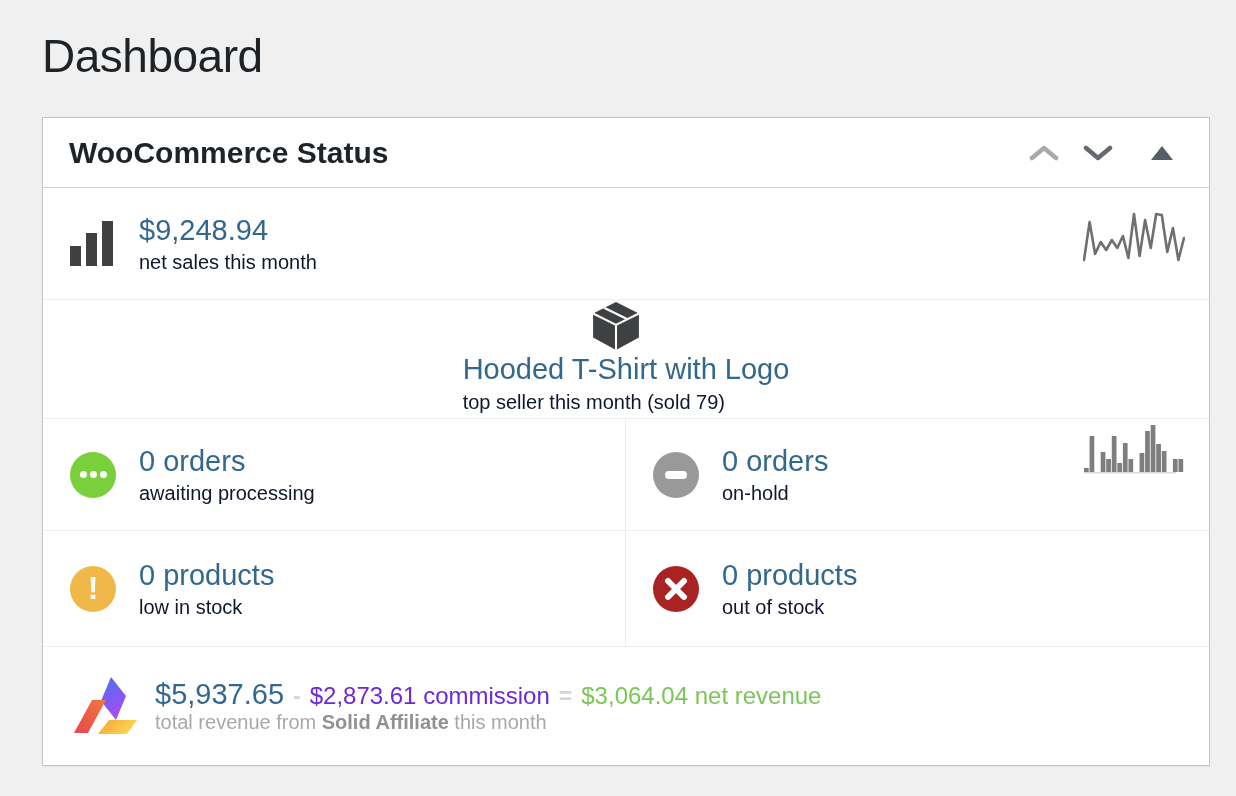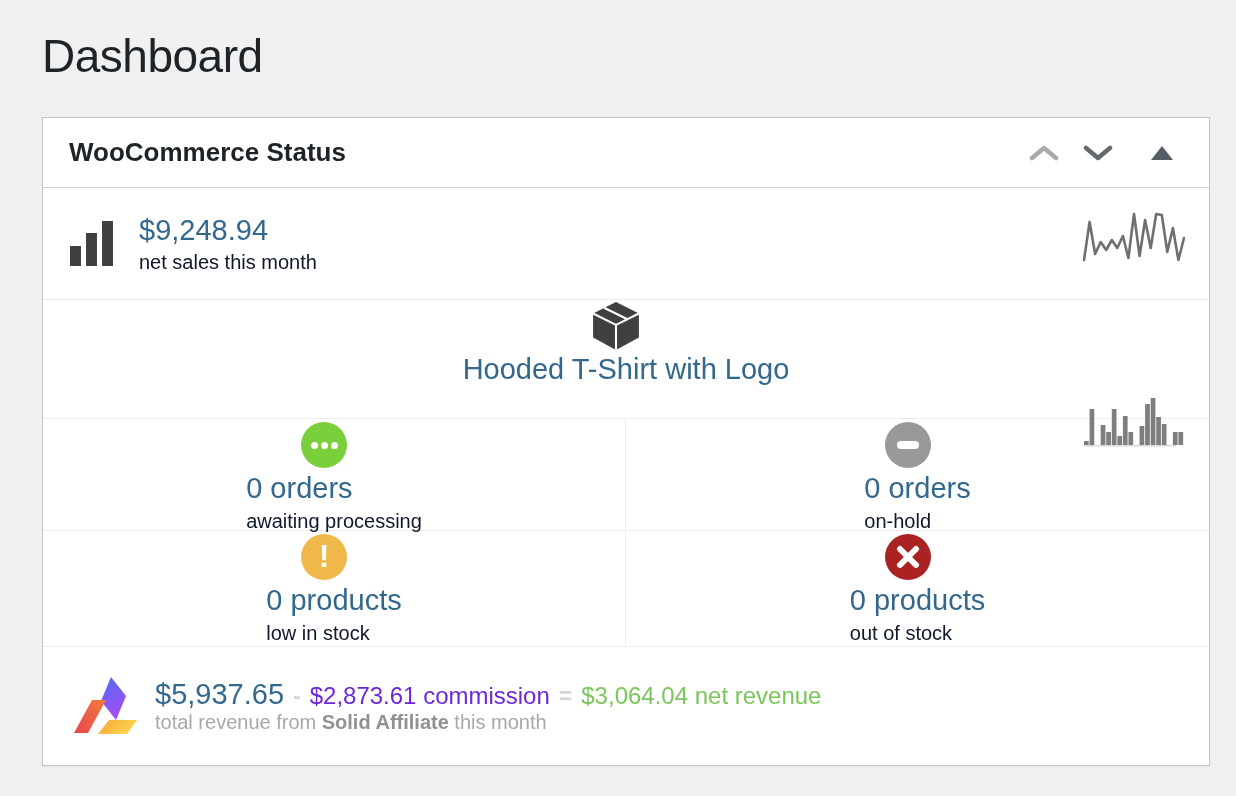--- a/index.html
+++ b/index.html
@@ -20,40 +20,40 @@
     width:1168px;
     background:#fff;
     border:1px solid #c3c4c7;
     box-shadow:0 1px 1px rgba(0,0,0,.04);
   }
   .postbox-header {
     display:flex; justify-content:space-between; align-items:center;
     height:70px; padding:0 24px 0 26px;
     border-bottom:1px solid #ccd0d4;
   }
-  .hndle { font-size:26px; font-weight:700; color:#1d2327; }
+  .hndle { font-size:30px; font-weight:700; color:#1d2327; }
   .handle-actions { display:flex; align-items:center; }
   .handle-btn { background:none; border:none; padding:0 12px; cursor:pointer; height:40px; display:flex; align-items:center; }
   .toggle-tri {
     width:0; height:0; margin-left:14px;
     border-left:11px solid transparent; border-right:11px solid transparent;
     border-bottom:14px solid #555d66;
   }
   ul.status-list { list-style:none; margin:0; padding:0; }
   li.status-row {
     display:flex; align-items:center;
     padding:0 24px;
     border-bottom:1px solid #ededed;
   }
   .row-netsales { height:112px; }
   .row-topseller { height:119px;flex-direction:column; }
   .row-affiliate { height:118px; border-bottom:none !important; }
   .two-col { display:flex; border-bottom:1px solid #ededed; }
   .cell {
-    width:50%; display:flex; align-items:center; padding:0 24px;flex-direction:column;
+    width:50%; display:flex; align-items:center; padding:0 24px;
   }
   .cell-left { border-right:1px solid #ededed; }
   .cell-orders { height:111px; }
   .cell-products { height:115px; }
 
   .glyph { flex:0 0 52px; display:flex; align-items:center; justify-content:center; margin-right:20px; }
   .stat-text { display:flex; flex-direction:column; }
   .stat-main { font-size:29px; line-height:1.2; color:#33688e; text-decoration:none; }
   .stat-sub { font-size:20px; color:#0f172a; margin-top:4px; }
 
@@ -130,20 +130,21 @@
             <polygon points="24,1 46,12 46,35 24,47 2,35 2,12" fill="#3e4042"></polygon>
             <g stroke="#ffffff" stroke-width="2" fill="none">
               <polyline points="2,12 24,23 46,12"></polyline>
               <line x1="24" y1="23" x2="24" y2="47"></line>
               <line x1="12.5" y1="6.5" x2="35" y2="17.5"></line>
             </g>
           </svg>
         </span>
         <span class="stat-text">
           <a class="stat-main" href="#">Hooded T-Shirt with Logo</a>
+          <span class="stat-sub">top seller this month (sold 79)</span>
         </span>
         <span class="sparkline">
           <svg width="102" height="60" viewBox="0 0 100 60">
             <g>
                 <rect x="0.00" width="4.72" y="54" height="4" fill="#7e7e7e"></rect>
                 <rect x="5.56" width="4.72" y="22" height="36" fill="#7e7e7e"></rect>
                 <rect x="16.67" width="4.72" y="38" height="20" fill="#7e7e7e"></rect>
                 <rect x="22.22" width="4.72" y="45" height="13" fill="#7e7e7e"></rect>
                 <rect x="27.78" width="4.72" y="22" height="36" fill="#7e7e7e"></rect>
                 <rect x="33.33" width="4.72" y="49" height="9" fill="#7e7e7e"></rect>

